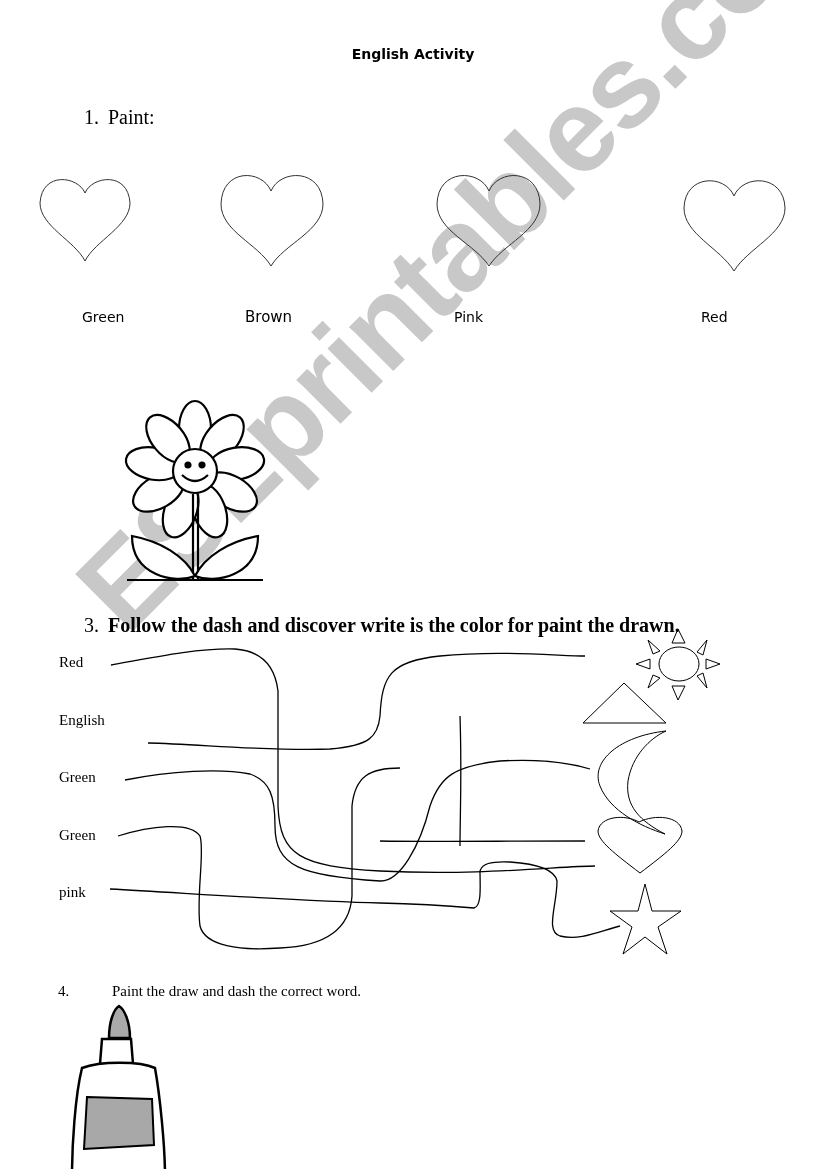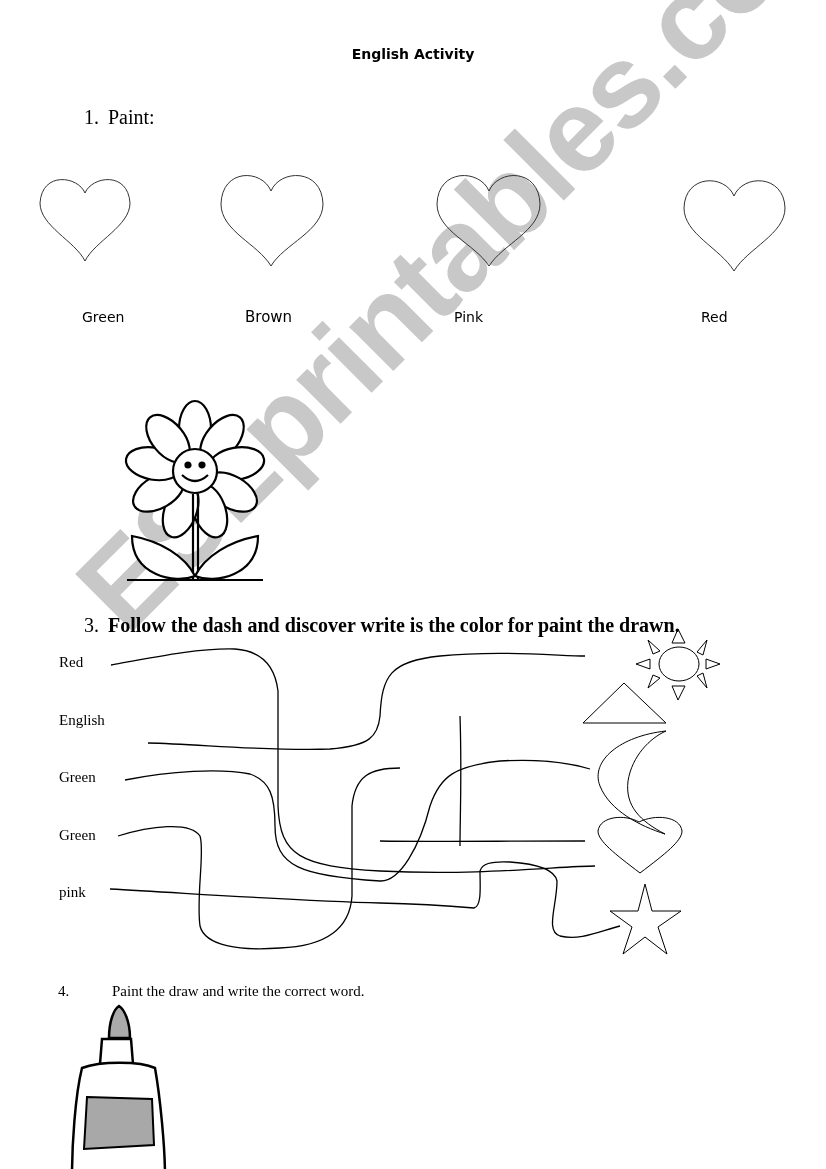--- a/index.html
+++ b/index.html
@@ -104,14 +104,14 @@
     <span class="qnum">3.</span><span style="font-weight:bold;">Follow the dash and discover write is the color for paint the drawn.</span>
   </div>
 
   <div class="abs serif" style="left:59px; top:638px;">Red</div>
   <div class="abs serif" style="left:59px; top:696px;">English</div>
   <div class="abs serif" style="left:59px; top:753px;">Green</div>
   <div class="abs serif" style="left:59px; top:811px;">Green</div>
   <div class="abs serif" style="left:59px; top:868px;">pink</div>
 
   <div class="abs serif" style="left:58px; top:967px;">4.</div>
-  <div class="abs serif" style="left:112px; top:967px;">Paint the draw and write  the  correct word.</div>
+  <div class="abs serif" style="left:112px; top:967px;">Paint the draw and dash  the  correct word.</div>
 </div>
 
 </body></html>

